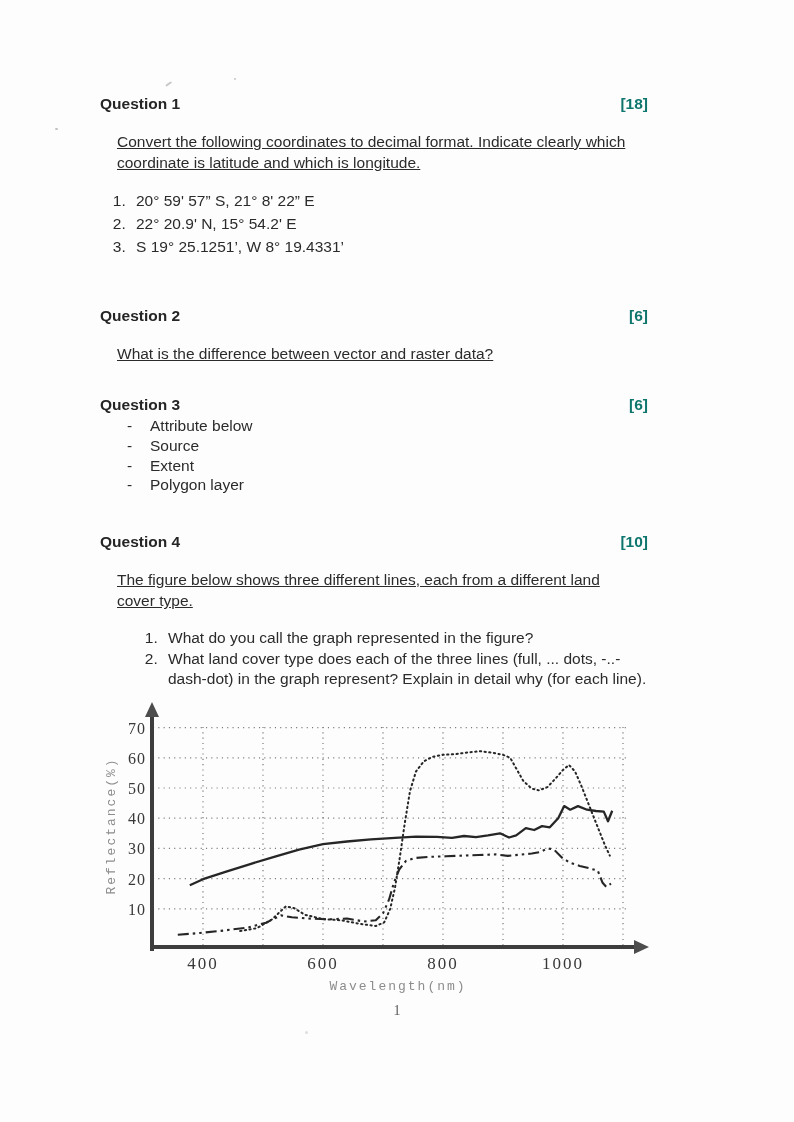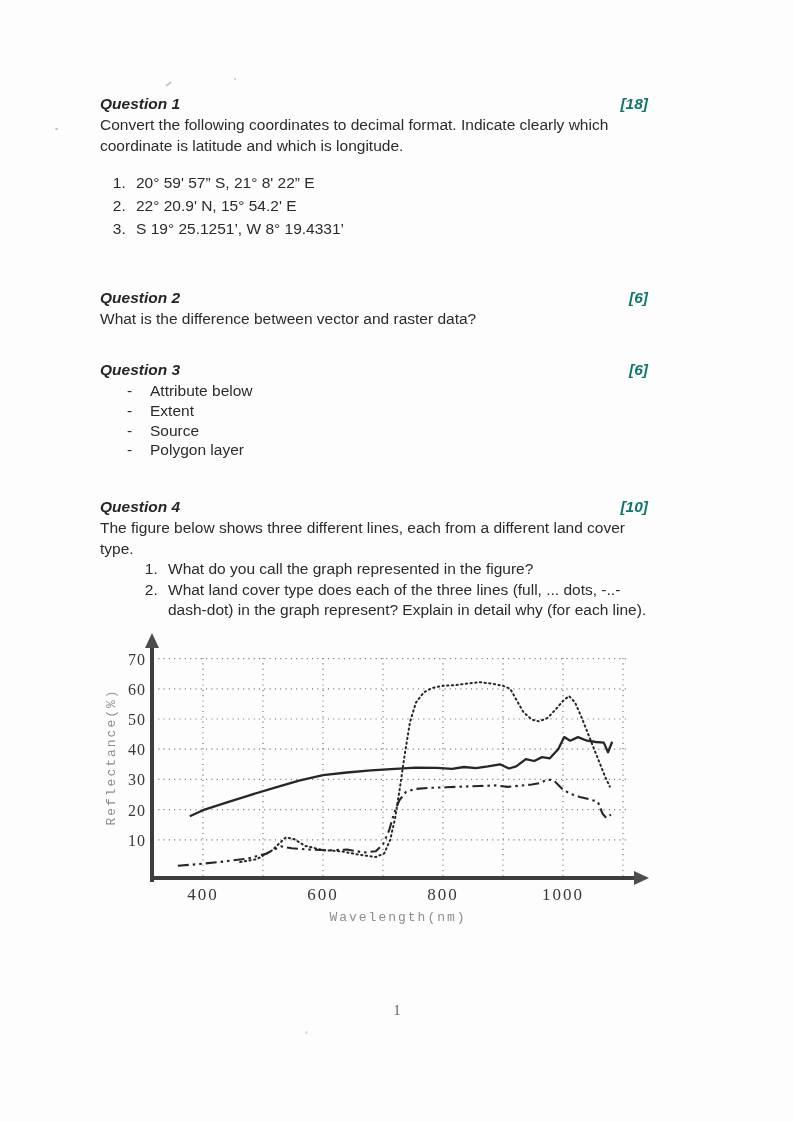--- a/index.html
+++ b/index.html
@@ -8,24 +8,24 @@
     width:794px;height:1122px;
     box-sizing:border-box;
     padding:93px 146px 0 100px;
     background:#fdfdfd;
     font-family:"Liberation Sans",sans-serif;
     font-size:15.5px;
     line-height:21px;
     color:#2b2b2b;
     overflow:hidden;
   }
-  .qhead{display:flex;justify-content:space-between;align-items:center;font-style:italic;}
+  .qhead{display:flex;justify-content:space-between;align-items:center;}
   .qtitle{font-size:15.5px;font-weight:bold;margin:0;display:inline;color:#252525;}
   .marks{font-weight:bold;color:#0f766e;}
-  .qbody{margin:0;}
+  .qbody{margin:17px;text-decoration:underline;}
   ol.numlist{margin:16px 0 0 0;padding-left:30px;}
   ol.numlist li{line-height:21px;margin-bottom:2px;padding-left:6px;}
   ol.numlist.tight{margin-top:0;}
   ol.numlist.tight li{line-height:20.5px;margin-bottom:0;margin-left:32px;}
   ul.dashlist{list-style:none;margin:1px 0 0 0;padding-left:27px;}
   ul.dashlist li{position:relative;line-height:19.8px;padding-left:23px;}
   ul.dashlist li::before{content:"-";position:absolute;left:0;top:0;}
   .q2{margin-top:48px;}
   .q3{margin-top:30px;}
   .q4{margin-top:36px;}
@@ -81,22 +81,22 @@
     <p class="qbody">What is the difference between vector and raster data?</p>
   </section>
 
   <section class="question q3">
     <div class="qhead">
       <h2 class="qtitle">Question 3</h2>
       <span class="marks">[6]</span>
     </div>
     <ul class="dashlist">
       <li>Attribute below</li>
+      <li>Source</li>
       <li>Extent</li>
-      <li>Source</li>
       <li>Polygon layer</li>
     </ul>
   </section>
 
   <section class="question q4">
     <div class="qhead">
       <h2 class="qtitle">Question 4</h2>
       <span class="marks">[10]</span>
     </div>
     <p class="qbody">The figure below shows three different lines, each from a different land cover type.</p>

